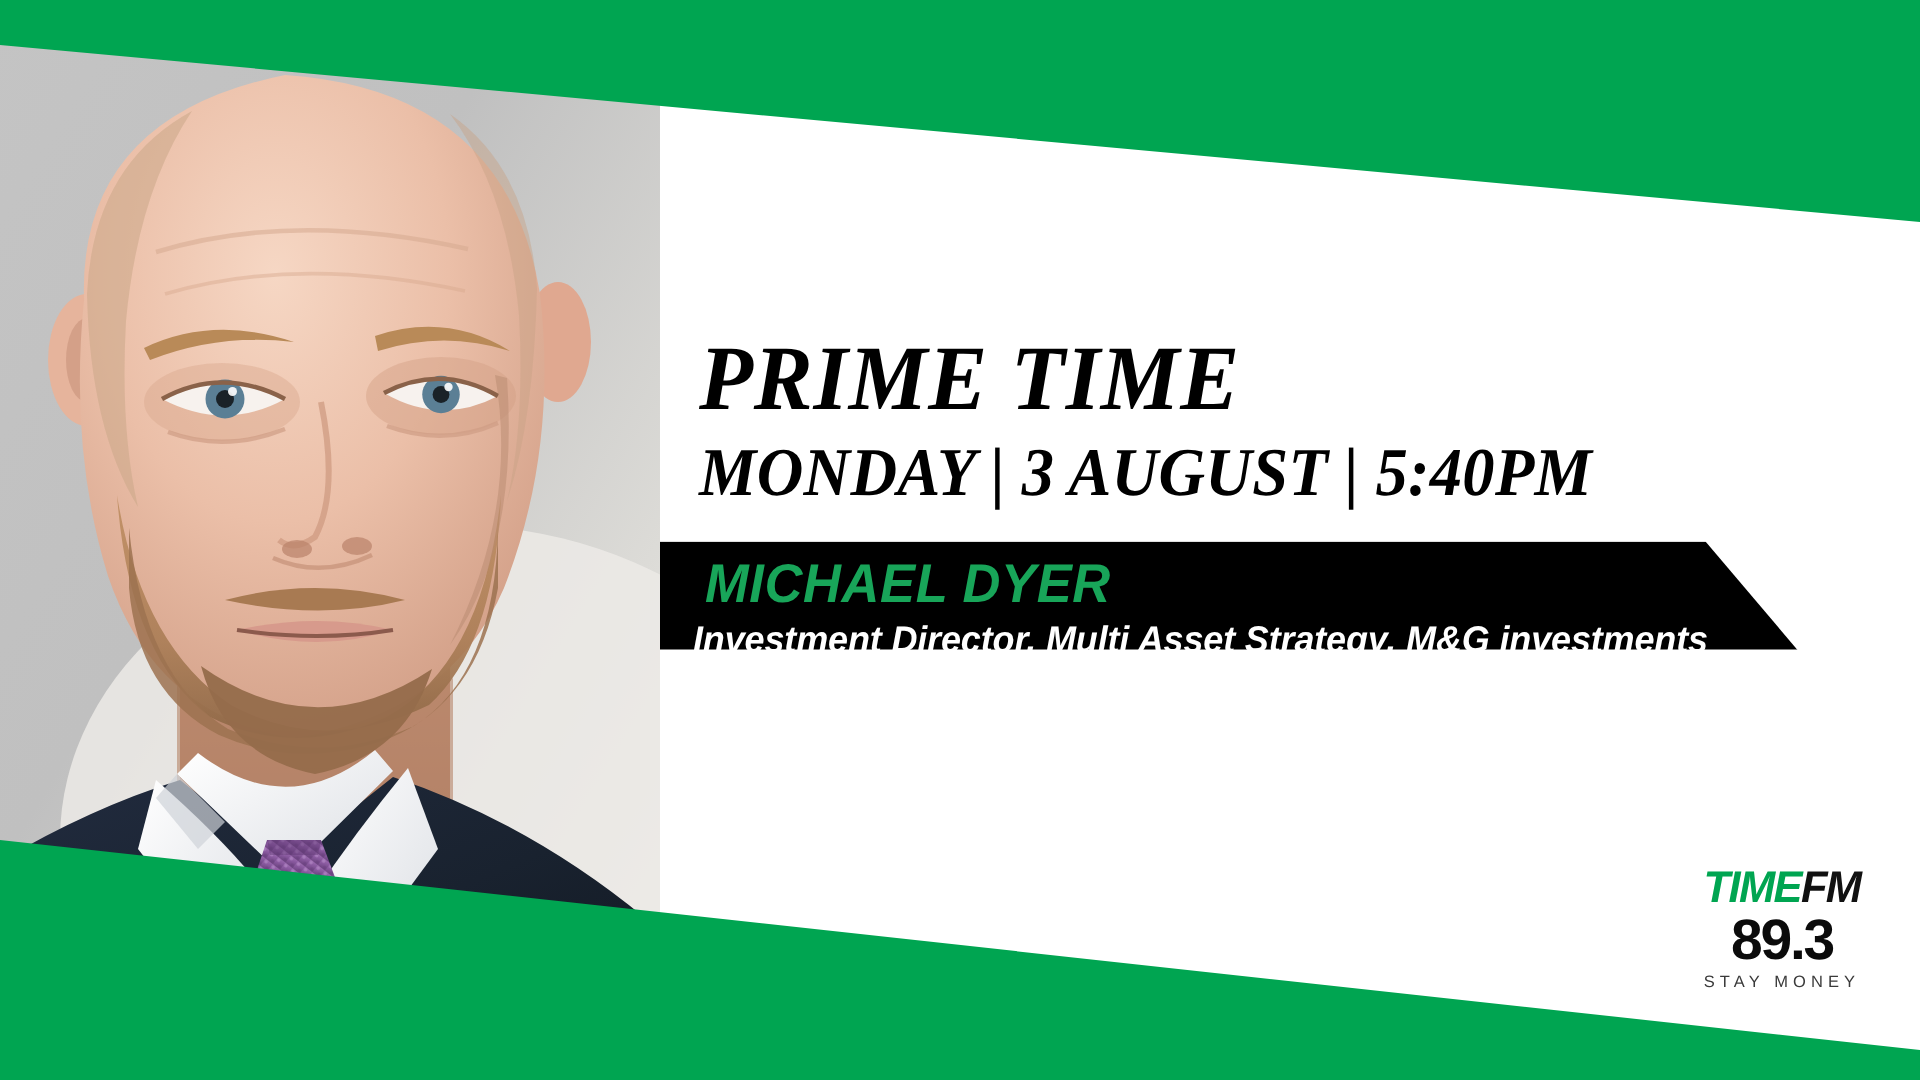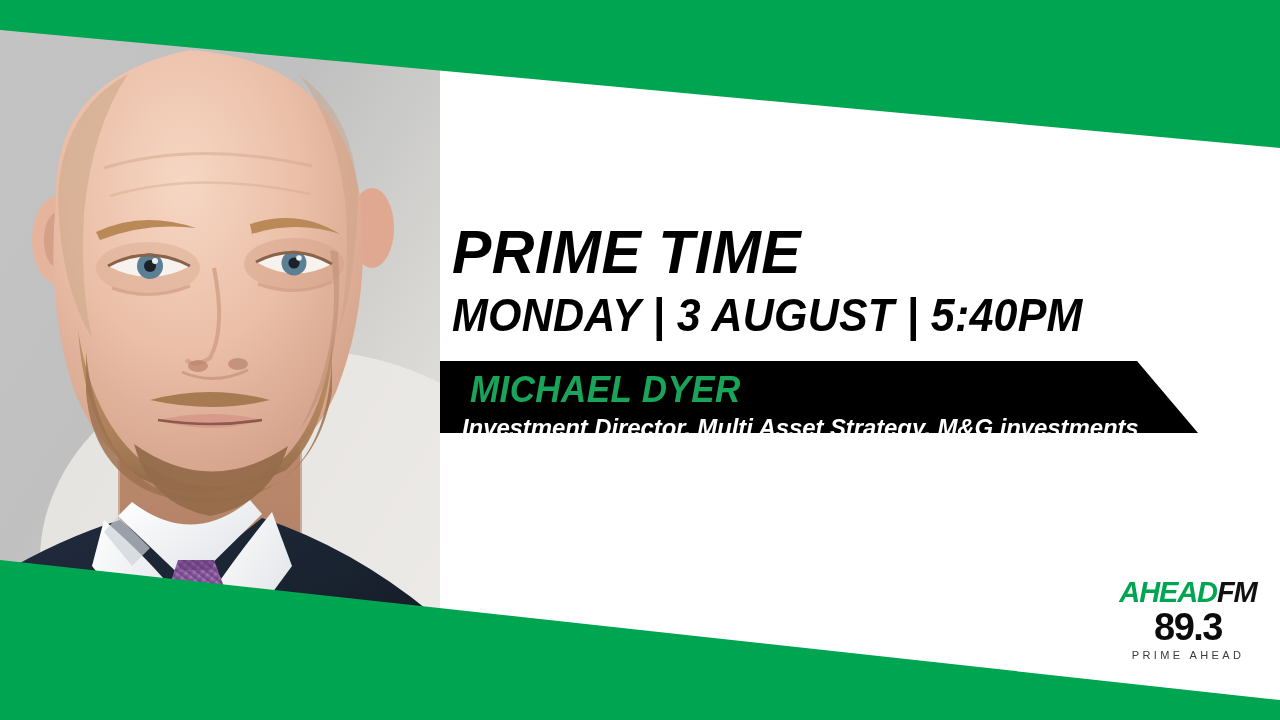--- a/index.html
+++ b/index.html
@@ -52,23 +52,24 @@
   
   .content {
     position:absolute;
     left:440px; top:0;
     width:840px; height:720px;
     z-index:3;
   }
 
   .title-block {
     position:absolute;
-    left:12px;
+    left:26px;
     top:222px;
     width:800px;
+    font-family:Liberation Serif, serif;
   }
   .show-title {
     font-size:59px;
     font-weight:bold;
     font-style:italic;
     letter-spacing:0.5px;
     line-height:1.0;
     color:#000000;
     white-space:nowrap;
     transform:scaleY(1.04);
@@ -296,19 +297,19 @@
       <div class="show-title">PRIME TIME</div>
       <div class="show-sched">MONDAY | 3 AUGUST | 5:40PM</div>
     </div>
 
     <div class="name-banner">
       <div class="guest-name">MICHAEL DYER</div>
       <div class="guest-role">Investment Director, Multi Asset Strategy, M&amp;G investments</div>
     </div>
 
     <div class="logo">
-      <div class="logo-word"><span class="logo-money">AHEAD</span><span class="logo-fm">FM</span></div>
+      <div class="logo-word"><span class="logo-money">TIME</span><span class="logo-fm">FM</span></div>
       <div class="logo-freq">89.3</div>
-      <div class="logo-tag">PRIME AHEAD</div>
+      <div class="logo-tag">STAY MONEY</div>
     </div>
 
   </div>
 </div>
 
 </body></html>

